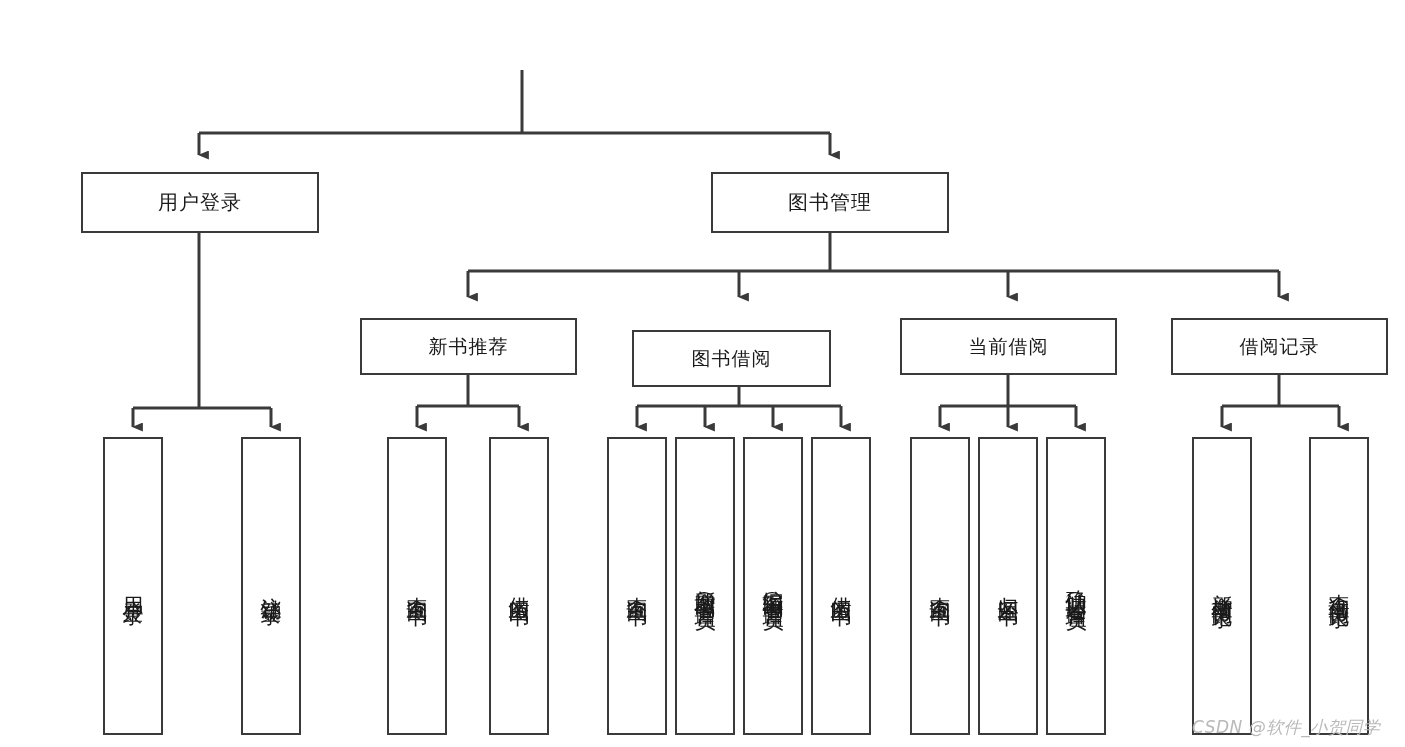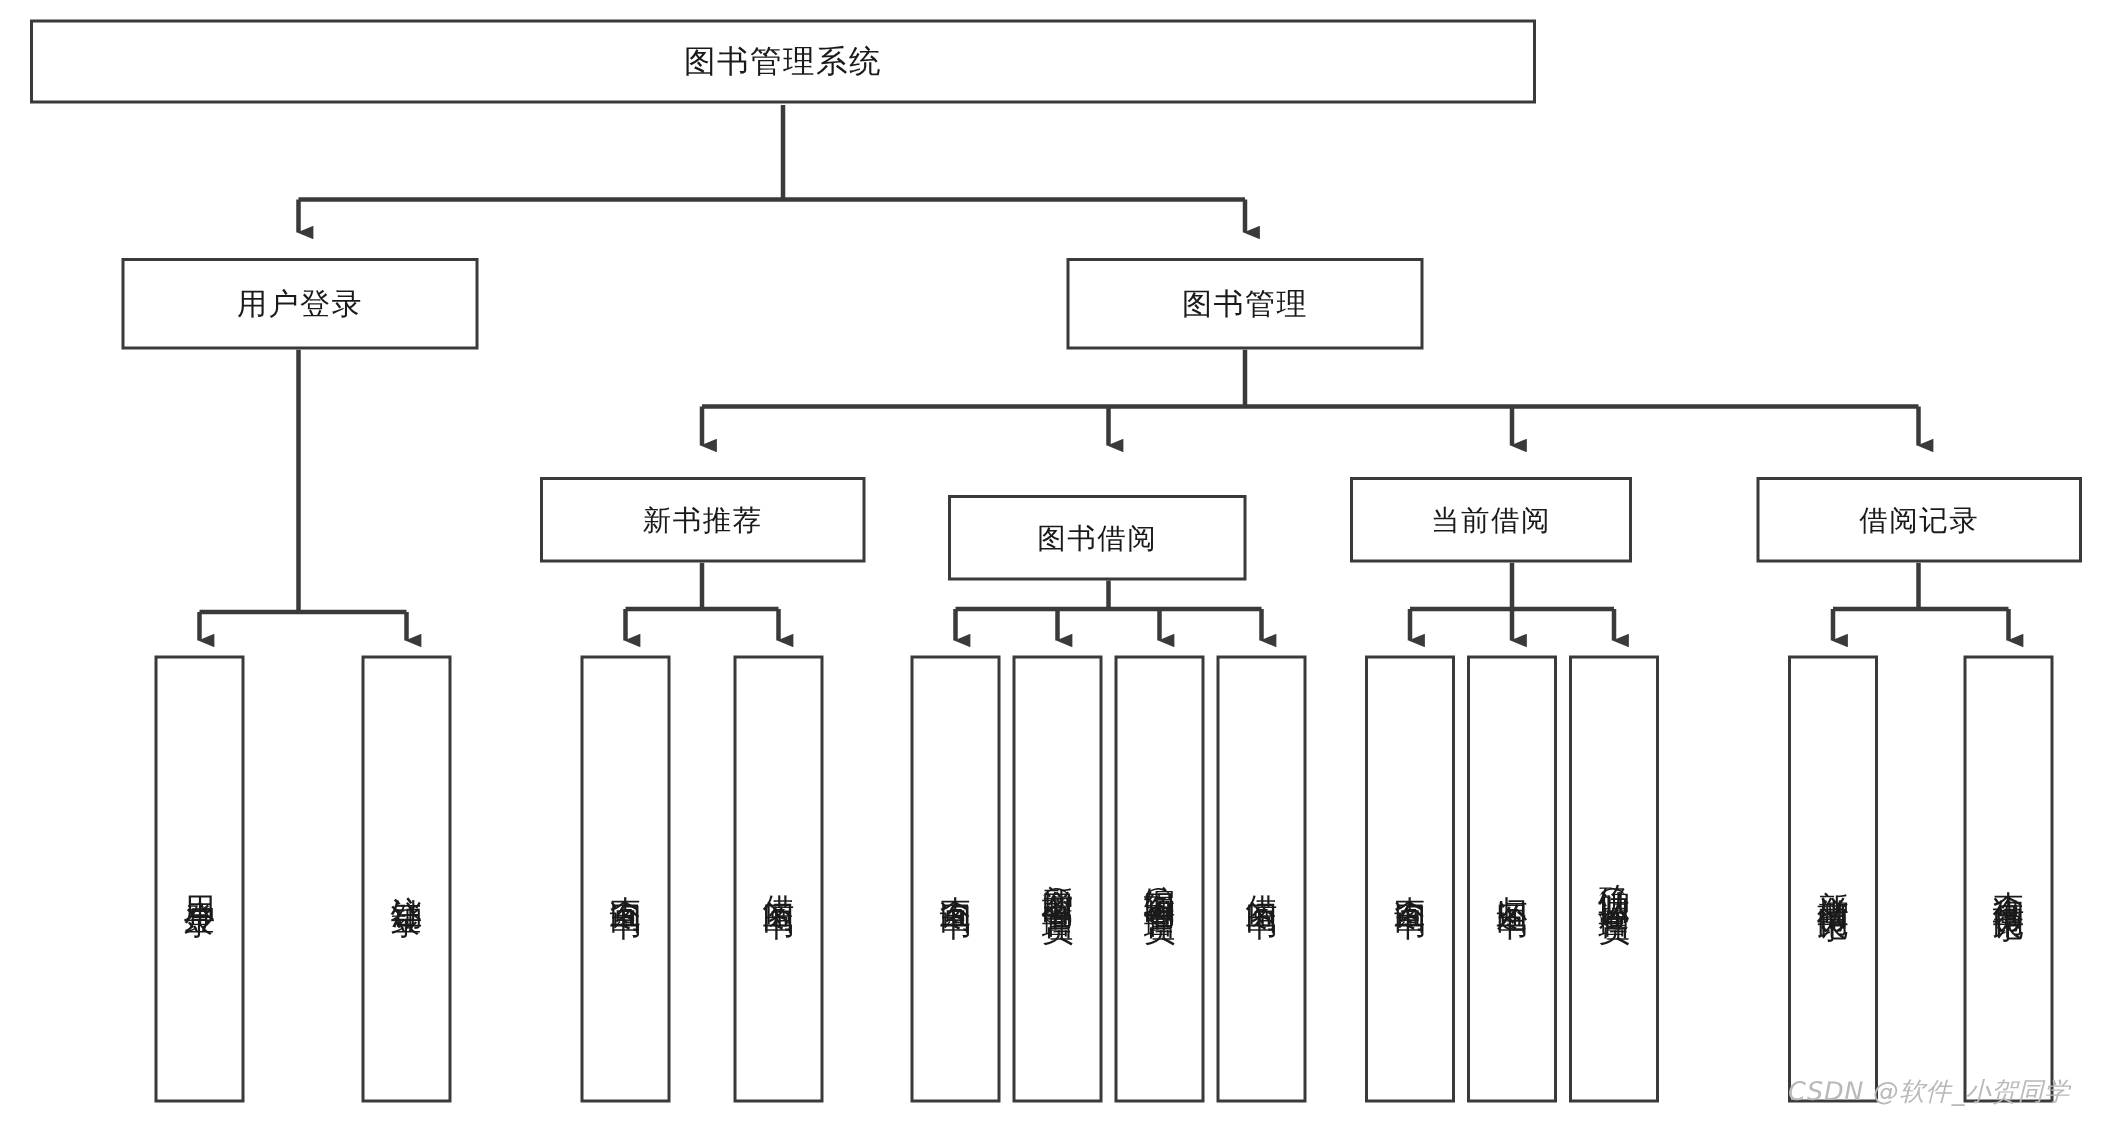--- a/index.html
+++ b/index.html
@@ -118,38 +118,35 @@
       <path d="M 1008 406 L 1008 427" marker-end="url(#arrow)"></path>
       <path d="M 1076 406 L 1076 427" marker-end="url(#arrow)"></path>
 
       <path d="M 1279 375 L 1279 406"></path>
       <path d="M 1222 406 L 1339 406"></path>
       <path d="M 1222 406 L 1222 427" marker-end="url(#arrow)"></path>
       <path d="M 1339 406 L 1339 427" marker-end="url(#arrow)"></path>
     </g>
   </svg>
 
-  <div class="node root" style="left:20px; top:13px; width:1004px; height:56px;">
-    <span class="hlabel">图书管理系统</span>
-  </div>
 
   <div class="node level1" style="left:81px; top:172px; width:238px; height:61px;">
     <span class="hlabel">用户登录</span>
   </div>
   <div class="node level1" style="left:711px; top:172px; width:238px; height:61px;">
     <span class="hlabel">图书管理</span>
   </div>
 
   <div class="node level2" style="left:360px; top:318px; width:217px; height:57px;">
     <span class="hlabel">新书推荐</span>
   </div>
   <div class="node level2" style="left:632px; top:330px; width:199px; height:57px;">
     <span class="hlabel">图书借阅</span>
   </div>
-  <div class="node level2" style="left:900px; top:318px; width:188px; height:57px;">
+  <div class="node level2" style="left:900px; top:318px; width:217px; height:57px;">
     <span class="hlabel">当前借阅</span>
   </div>
   <div class="node level2" style="left:1171px; top:318px; width:217px; height:57px;justify-content:center;">
     <span class="hlabel">借阅记录</span>
   </div>
 
   <div class="node leaf" style="left:103px; top:437px; width:60px; height:298px;">
     <span class="vlabel">用户登录</span>
   </div>
   <div class="node leaf" style="left:241px; top:437px; width:60px; height:298px;">

